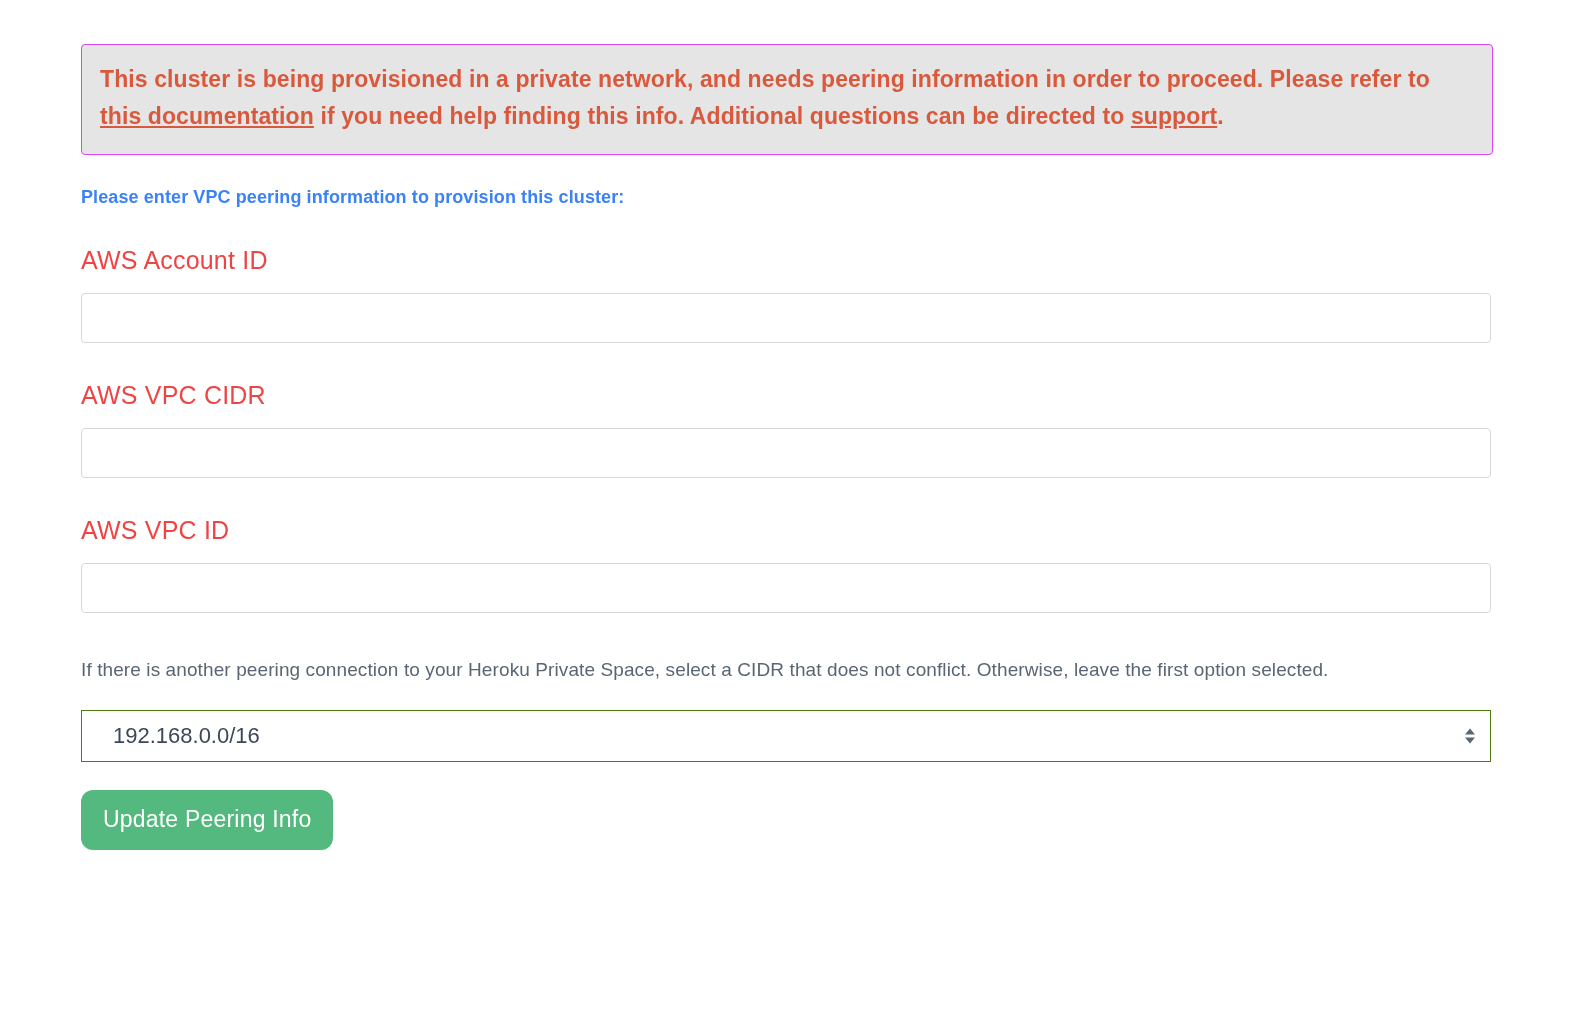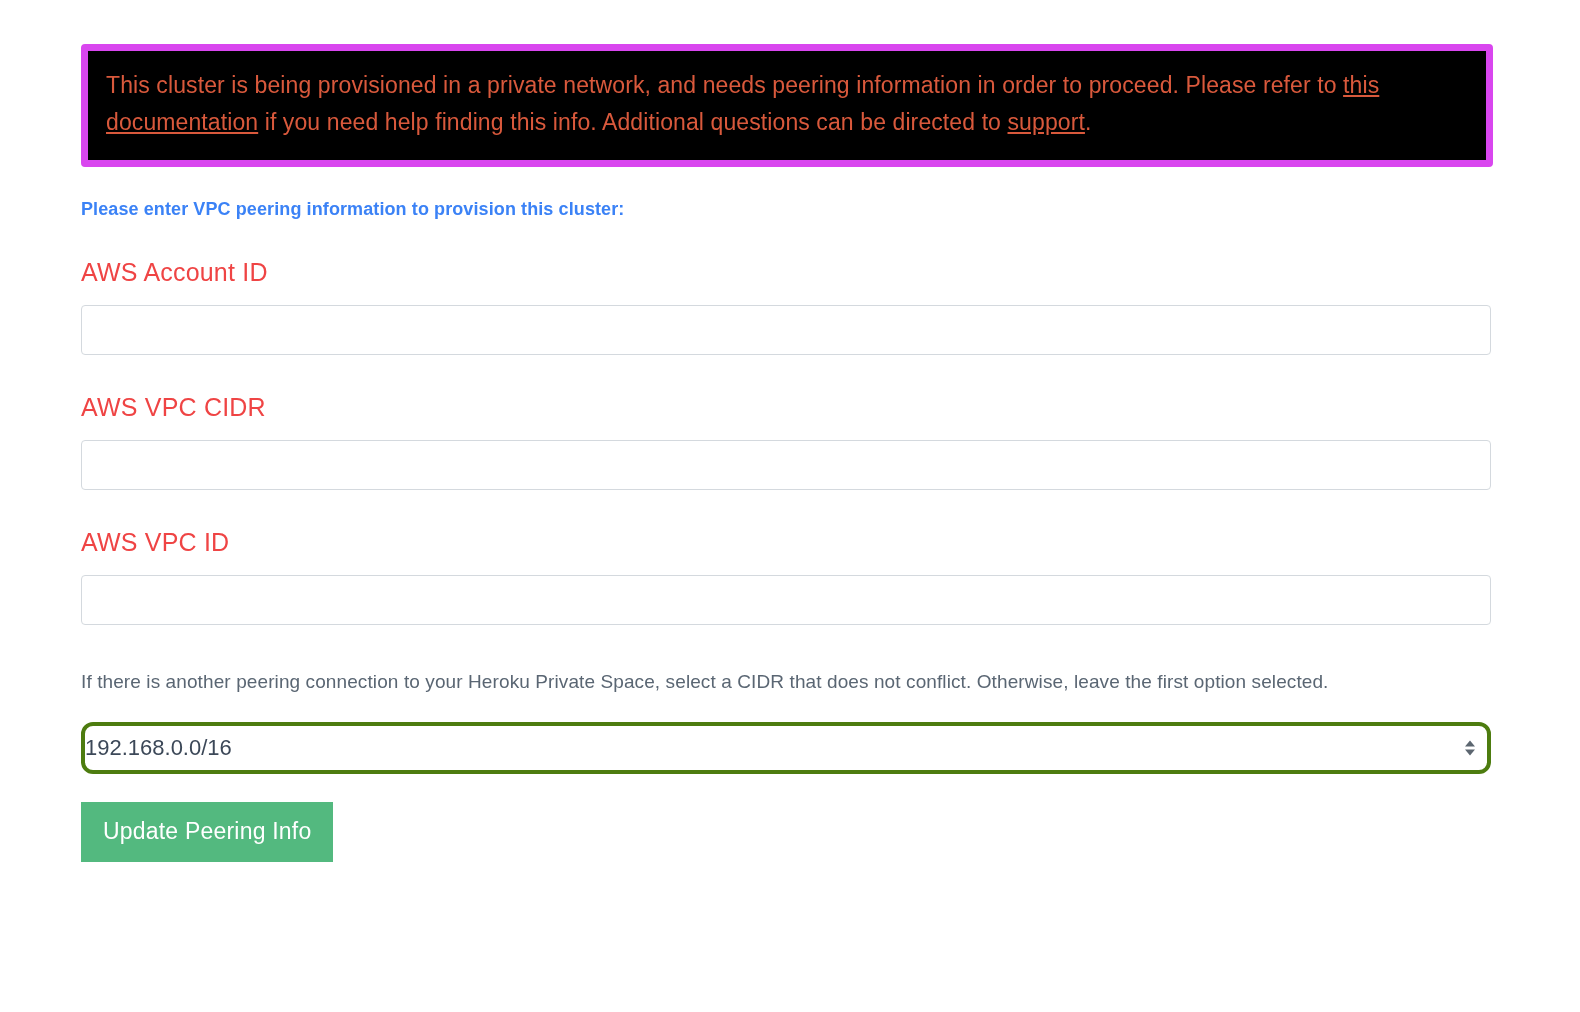--- a/index.html
+++ b/index.html
@@ -20,28 +20,28 @@
   }
   .content {
     position: absolute;
     left: 81px;
     top: 44px;
     width: 1412px;
   }
 
   
   .alert {
-    border: 7px solid #d946ef;
-    background: #000000;
+    border: 1px solid #d946ef;
+    background: #e5e5e5;
     border-radius: 4px;
     padding: 16px 18px 18px 18px;
     color: #d9593c;
     font-size: 23px;
     line-height: 1.62;
-    font-weight: 400;
+    font-weight: 700;
     letter-spacing: 0.1px;
   }
   .alert a {
     color: #d9593c;
     text-decoration: underline;
   }
 
   
   .intro {
     margin-top: 32px;
@@ -88,26 +88,26 @@
   
   .select-wrap {
     position: relative;
     margin-top: 22px;
     width: 1410px;
     height: 52px;
   }
   .select-box {
     width: 100%;
     height: 52px;
-    border: 4px solid #4d7c0f;
-    border-radius: 12px;
+    border: 1px solid #4d7c0f;
+    border-radius: 0;
     background: #ffffff;
     display: flex;
     align-items: center;
-    padding: 0 0;
+    padding: 0 31px;
     font-size: 22px;
     color: #3c4858;
   }
   .select-arrows {
     position: absolute;
     right: 16px;
     top: 50%;
     transform: translateY(-50%);
     display: flex;
     flex-direction: column;
@@ -127,21 +127,21 @@
   .arrow-up { border-bottom: 6px solid #5c6670; }
   .arrow-down { border-top: 6px solid #5c6670; }
 
   
   .btn-primary {
     margin-top: 28px;
     display: inline-block;
     background: #53b97f;
     color: #ffffff;
     border: none;
-    border-radius: 0;
+    border-radius: 12px;
     font-size: 23px;
     font-family: "Liberation Sans", sans-serif;
     padding: 16px 22px 17px 22px;
     cursor: pointer;
     letter-spacing: 0.2px;
   }
 </style>
 </head>
 <body>
 

